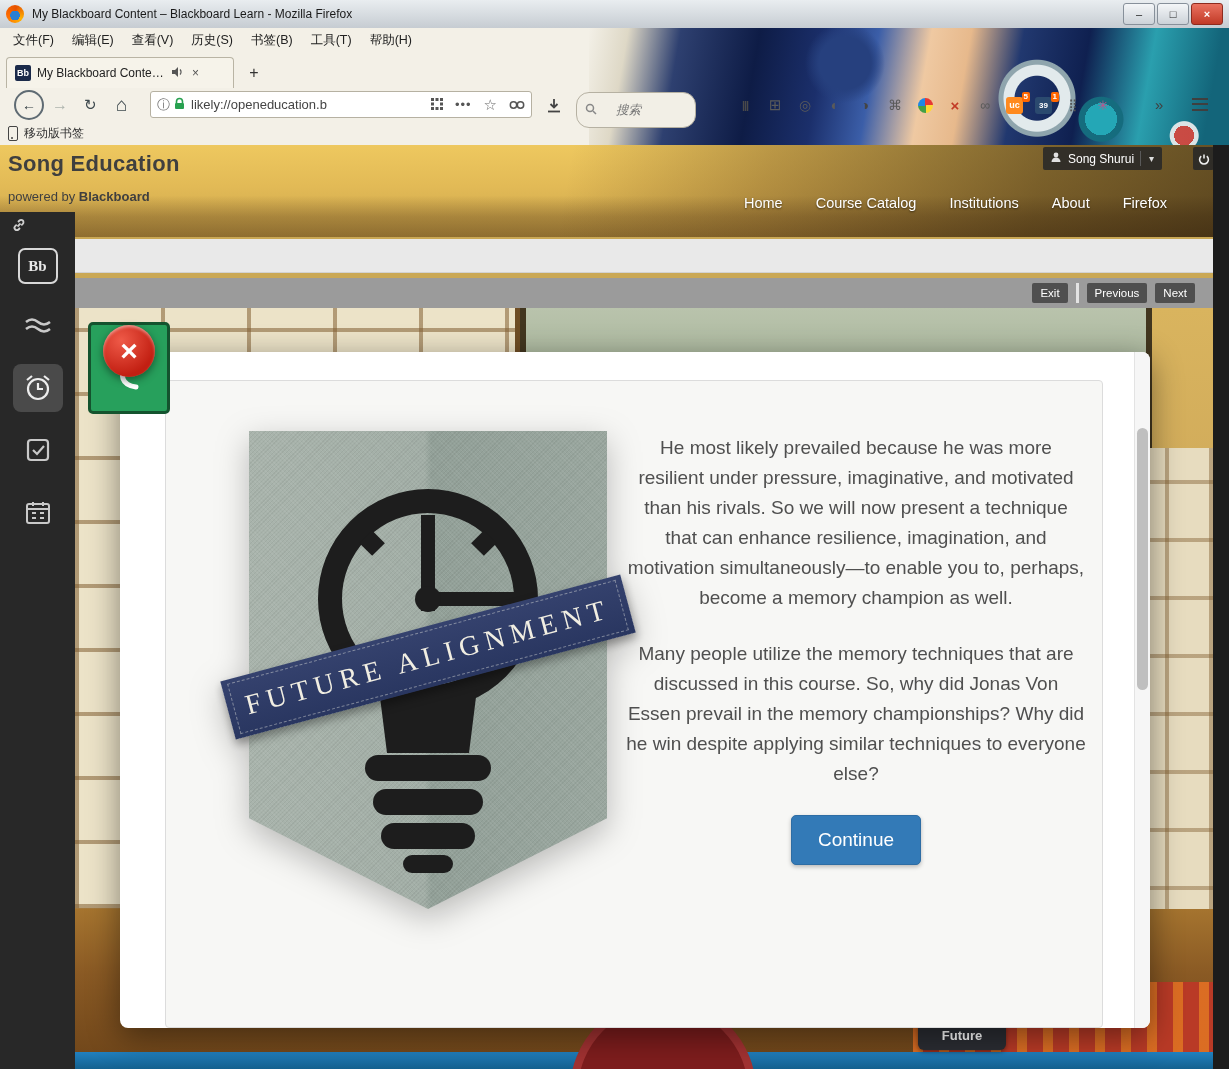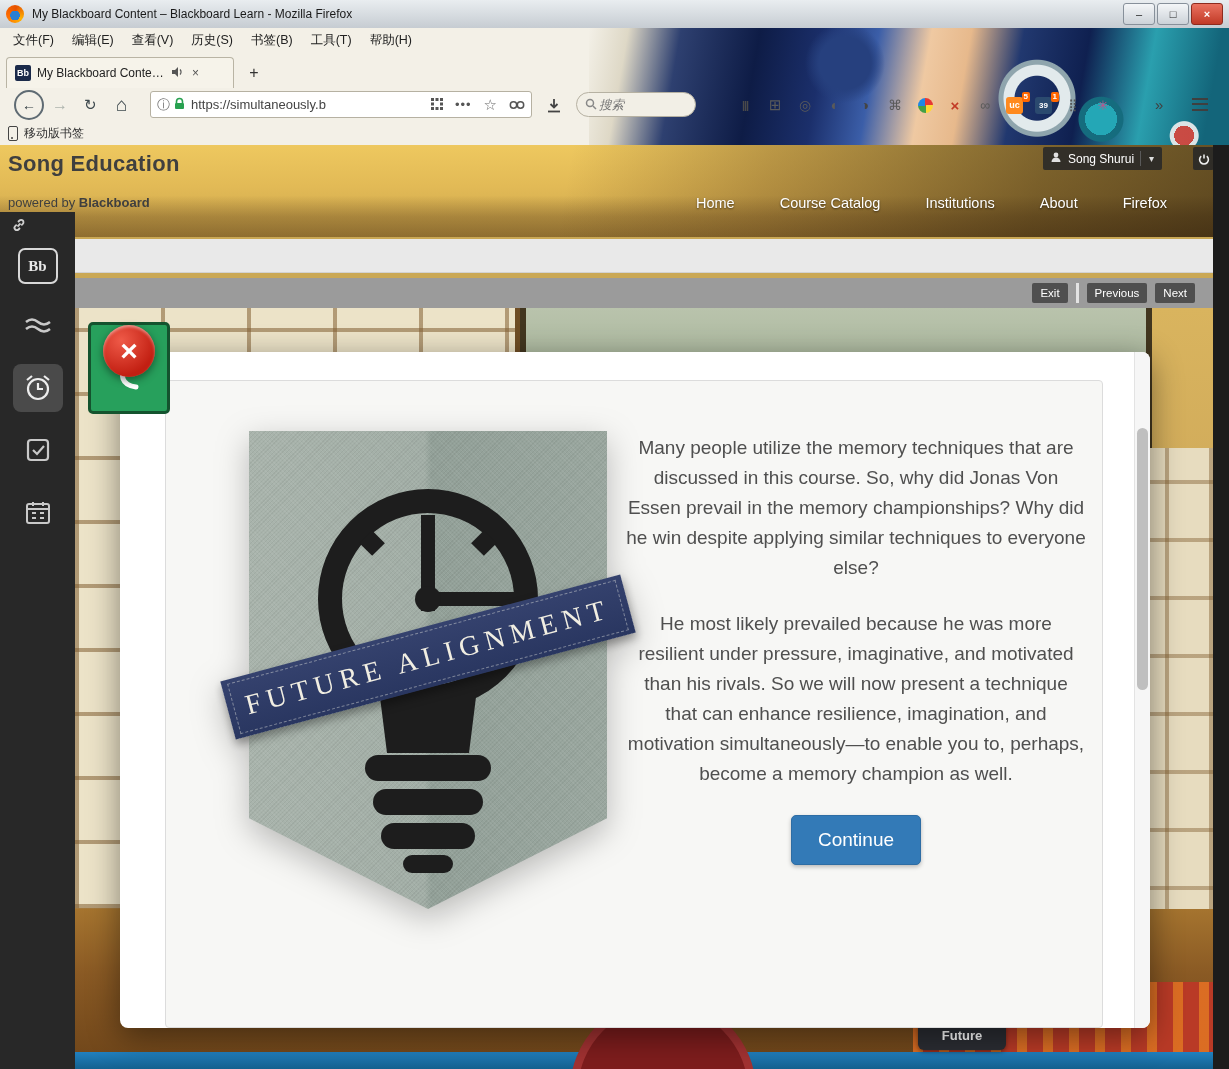--- a/index.html
+++ b/index.html
@@ -45,22 +45,22 @@
   .nav-ic{position:absolute;top:0;height:34px;display:flex;align-items:center;justify-content:center;color:#3f4a4f;}
   .back-circle{width:26px;height:26px;border:2px solid #5f6b73;border-radius:50%;display:flex;
     align-items:center;justify-content:center;font-size:14px;color:#2f3a40;}
   .urlbar{position:absolute;left:150px;top:3px;width:382px;height:27px;background:#fff;
     border:1px solid #b6b1a2;border-radius:3px;display:flex;align-items:center;box-sizing:border-box;padding:0 6px;}
   .url-text{font-size:13px;color:#444;margin-left:6px;flex:1;overflow:hidden;white-space:nowrap;}
   .info-glyph{font-size:13px;color:#777;margin-right:4px;}
   .page-actions{display:flex;align-items:center;gap:12px;margin-left:4px;}
   .star{font-size:15px;color:#6a6a6a;}
   .dots3{font-size:13px;color:#555;letter-spacing:1px;}
-  .searchbox{position:absolute;left:576px;top:4px;width:120px;height:25px;background:#f2efe6;
-    border:1px solid #b6b1a2;border-radius:13px;display:flex;align-items:center;padding:0 8px;box-sizing:border-box;gap:0;}
+  .searchbox{position:absolute;left:576px;top:4px;width:120px;height:36px;background:#f2efe6;
+    border:1px solid #b6b1a2;border-radius:13px;display:flex;align-items:center;padding:0 8px;box-sizing:border-box;gap:17px;}
   .searchbox input{border:none;background:transparent;outline:none;width:80px;
     font-style:italic;font-size:12.5px;color:#555;font-family:"Liberation Sans",sans-serif;}
   .addon-row{position:absolute;left:736px;top:0;height:34px;display:flex;align-items:center;gap:12px;}
   .ic{width:18px;height:18px;display:flex;align-items:center;justify-content:center;
      font-size:14px;color:#5a5a5a;position:relative;}
   .ic-library{font-size:11px;font-weight:bold;letter-spacing:-1px;color:#4a4a4a;}
   .ic-crop{font-size:15px;}
   .ic-dark{color:#444;}
   .pin{width:15px;height:15px;border-radius:50%;
      background:conic-gradient(#e53935 0 25%,#fdd835 0 50%,#43a047 0 75%,#1e88e5 0 100%);}
@@ -81,28 +81,28 @@
 
   
   .page{position:absolute;left:0;top:145px;width:1229px;height:924px;background:#caa855;}
   .site-header{position:absolute;left:0;top:0;width:1229px;height:92px;
     background:linear-gradient(180deg,#eec85f 0%,#e2ba56 45%,#c9a24c 100%);}
   .hdr-shade{position:absolute;inset:0;
     background:linear-gradient(100deg,rgba(0,0,0,0) 46%,rgba(92,62,24,.35) 62%,rgba(52,34,12,.6) 84%,rgba(40,26,10,.7) 100%),
                linear-gradient(180deg,transparent 55%,rgba(70,45,15,.30) 78%,rgba(70,45,15,.45) 100%);}
   .logo{position:absolute;left:8px;top:6px;color:#3f3f3f;}
   .logo-line1{font-size:22px;font-weight:bold;letter-spacing:.3px;}
-  .logo-line2{font-size:13px;margin-top:18px;}
+  .logo-line2{font-size:13px;margin-top:12px;}
   .logo-line2 b{font-weight:bold;}
   .user-chip{position:absolute;left:1043px;top:2px;height:23px;background:rgba(40,40,40,.88);
     border-radius:2px;display:flex;align-items:center;color:#fff;font-size:12px;padding:0 4px 0 7px;gap:6px;}
   .chip-caret{border-left:1px solid #5a5a5a;padding:2px 4px 2px 8px;font-size:10px;color:#ddd;}
   .power-btn{position:absolute;left:1193px;top:2px;width:21px;height:23px;background:rgba(40,40,40,.88);
     border-radius:2px;display:flex;align-items:center;justify-content:center;}
-  .site-nav{position:absolute;right:62px;top:50px;display:flex;gap:45px;}
+  .site-nav{position:absolute;right:62px;top:50px;display:flex;gap:33px;}
   .site-nav span{color:#fff;font-size:14.5px;text-shadow:0 1px 2px rgba(0,0,0,.55);}
 
   .left-rail{position:absolute;left:0;top:67px;width:75px;height:857px;background:#282828;}
   .rail-link{position:absolute;left:12px;top:6px;}
   .rail-item{position:absolute;left:0;width:75px;display:flex;justify-content:center;}
   .bb-frame{width:36px;height:32px;border:2px solid #d8d8d8;border-radius:7px;color:#e8e8e8;
     font-size:15px;font-weight:bold;display:flex;align-items:center;justify-content:center;font-family:"Liberation Serif",serif;}
   .rail-active{position:absolute;left:13px;top:152px;width:50px;height:48px;background:#4a4a4a;border-radius:8px;
     display:flex;align-items:center;justify-content:center;}
   .right-strip{position:absolute;left:1213px;top:0;width:16px;height:924px;background:#1c1c1c;}
@@ -232,21 +232,21 @@
       <span class="nav-ic" style="left:116px;font-size:19px;">⌂</span>
 
       <div class="urlbar">
         <span class="info-glyph">ⓘ</span>
         <span>
           <svg width="11" height="13" viewBox="0 0 11 13">
               <path d="M2.5 6 V4.5 a3 3 0 0 1 6 0 V6" fill="none" stroke="#28a150" stroke-width="1.6"></path>
               <rect x="1" y="6" width="9" height="6" rx="1" fill="#28a150"></rect>
             </svg>
         </span>
-        <span class="url-text">https://simultaneously.b</span>
+        <span class="url-text">likely://openeducation.b</span>
         <span class="page-actions">
           <span>
             <svg width="12" height="12" viewBox="0 0 12 12" fill="#555">
                 <rect width="3" height="3"></rect>
                 <rect x="4.5" width="3" height="3"></rect>
                 <rect x="9" width="3" height="3"></rect>
                 <rect y="4.5" width="3" height="3"></rect>
                 <rect x="9" y="4.5" width="3" height="3"></rect>
                 <rect y="9" width="3" height="3"></rect>
                 <rect x="4.5" y="9" width="3" height="3"></rect>
@@ -435,22 +435,22 @@
                   <rect x="132" y="374" width="94" height="26" rx="13"></rect>
                   <rect x="154" y="406" width="50" height="18" rx="9"></rect>
                 </g>
               </svg>
               <div class="ribbon">
                 <span class="ribbon-text">FUTURE ALIGNMENT</span>
               </div>
             </div>
 
             <div class="text-col">
+              <p>He most likely prevailed because he was more resilient under pressure, imaginative, and motivated than his rivals. So we will now present a technique that can enhance resilience, imagination, and motivation simultaneously—to enable you to, perhaps, become a memory champion as well.</p>
               <p>Many people utilize the memory techniques that are discussed in this course. So, why did Jonas Von Essen prevail in the memory championships? Why did he win despite applying similar techniques to everyone else?</p>
-              <p>He most likely prevailed because he was more resilient under pressure, imaginative, and motivated than his rivals. So we will now present a technique that can enhance resilience, imagination, and motivation simultaneously—to enable you to, perhaps, become a memory champion as well.</p>
               <span class="continue-btn">Continue</span>
             </div>
 
           </div>
           <div class="modal-scroll">
             <div class="modal-thumb"></div>
           </div>
         </div>
 
         <div class="green-chip">

